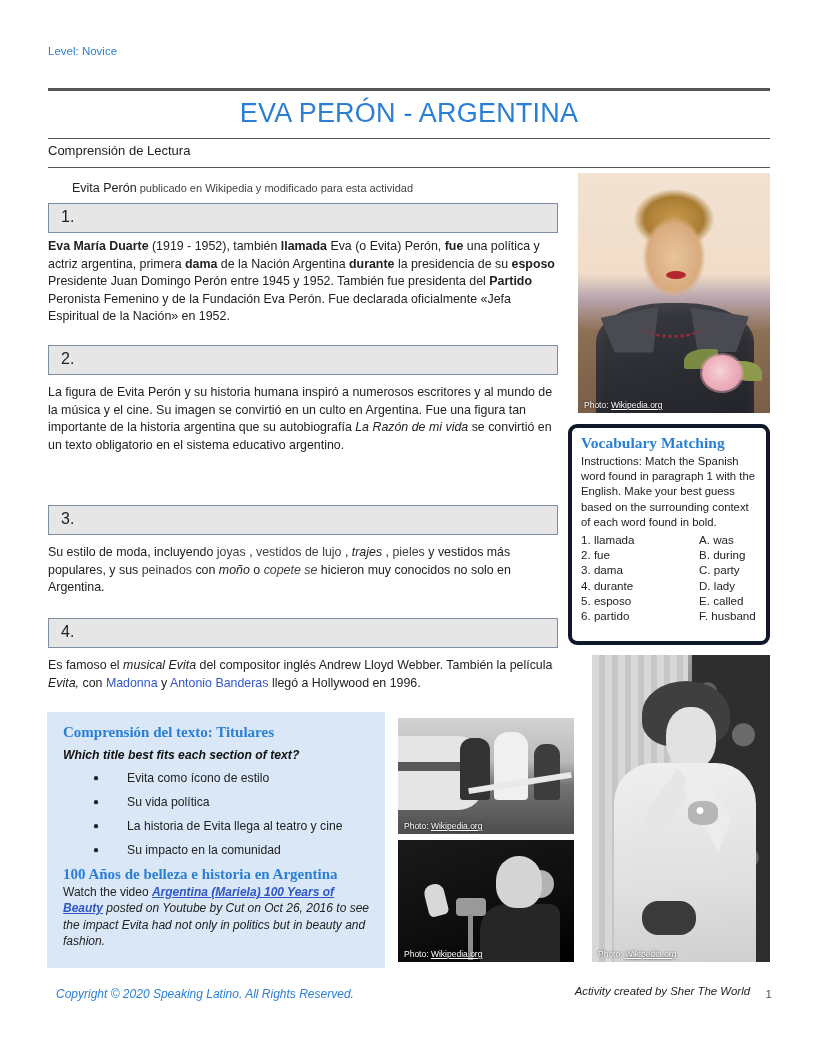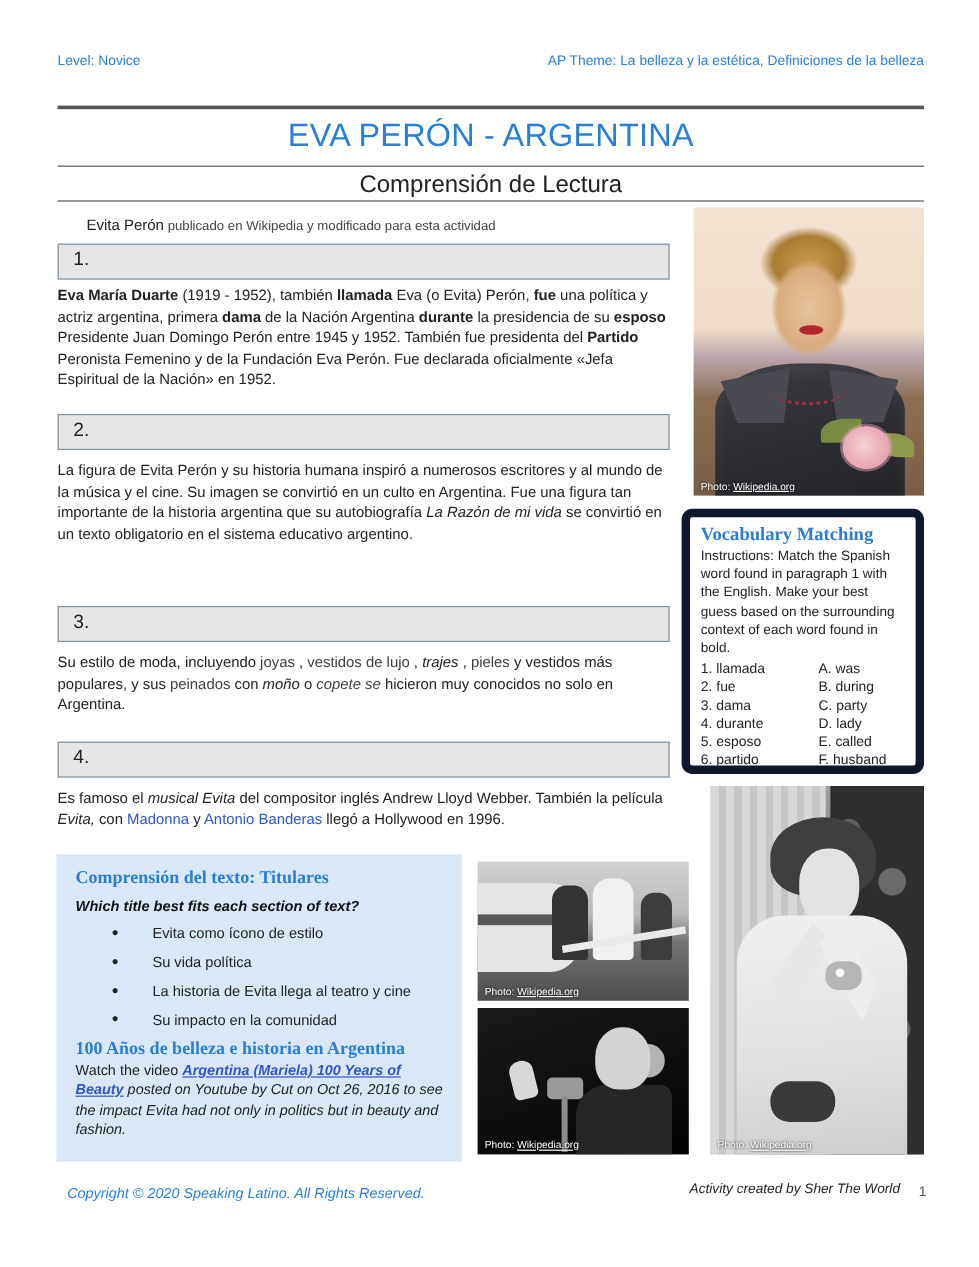--- a/index.html
+++ b/index.html
@@ -50,22 +50,22 @@
     text-align: center;
     font-size: 27px;
     color: #2a7fd4;
     letter-spacing: 0.2px;
   }
   .doc-subtitle {
     position: absolute;
     top: 143px;
     left: 48px;
     width: 722px;
-    text-align: center;
-    font-size: 20px;
+    text-align: left;
+    font-size: 13px;
     color: #222222;
   }
 
   
   .source-line {
     position: absolute;
     top: 181px;
     left: 48px;
     width: 510px;
     font-size: 11px;
@@ -280,41 +280,42 @@
     background: #3a3a37; border-radius: 16px;
   }
 
   
   #vocab-box {
     position: absolute;
     left: 568px;
     top: 424px;
     width: 202px;
     height: 221px;
-    border: 7px solid #0f172a;
+    border: 4px solid #0f172a;
     border-radius: 9px;
     background: #ffffff;
     box-sizing: border-box;
     padding: 6px 8px 0 9px;
   }
   #vocab-box .vtitle {
     font-family: "Liberation Serif", serif;
     font-weight: bold;
     font-size: 15.5px;
     color: #2a7fd4;
     margin-bottom: 2px;
   }
   #vocab-box .vinstr {
     font-size: 11.3px;
     line-height: 15.2px;
     color: #222222;
   }
   #vocab-box .vlists {
     display: flex;
     margin-top: 2px;
+    gap: 20px;
   }
   #vocab-box .vcol {
     font-size: 11.6px;
     line-height: 15.2px;
     color: #222222;
   }
   #vocab-box .vcol.left { width: 98px; }
 
   
   #comp-box {
@@ -407,21 +408,20 @@
     color: #555555;
   }
 </style>
 </head>
 <body>
 
 <div id="page">
 
   <div class="hdr-row">
     <span class="hdr-left">Level: Novice</span>
-    <span class="hdr-right">AP Theme: La belleza y la estética, Definiciones de la belleza</span>
   </div>
 
   <div class="rule rule-thick"></div>
   <div class="doc-title">EVA PERÓN - ARGENTINA</div>
   <div class="rule rule-mid"></div>
   <div class="doc-subtitle">Comprensión de Lectura</div>
   <div class="rule rule-bot"></div>
 
   <div class="source-line">
     <span class="src-name">Evita Perón</span>

